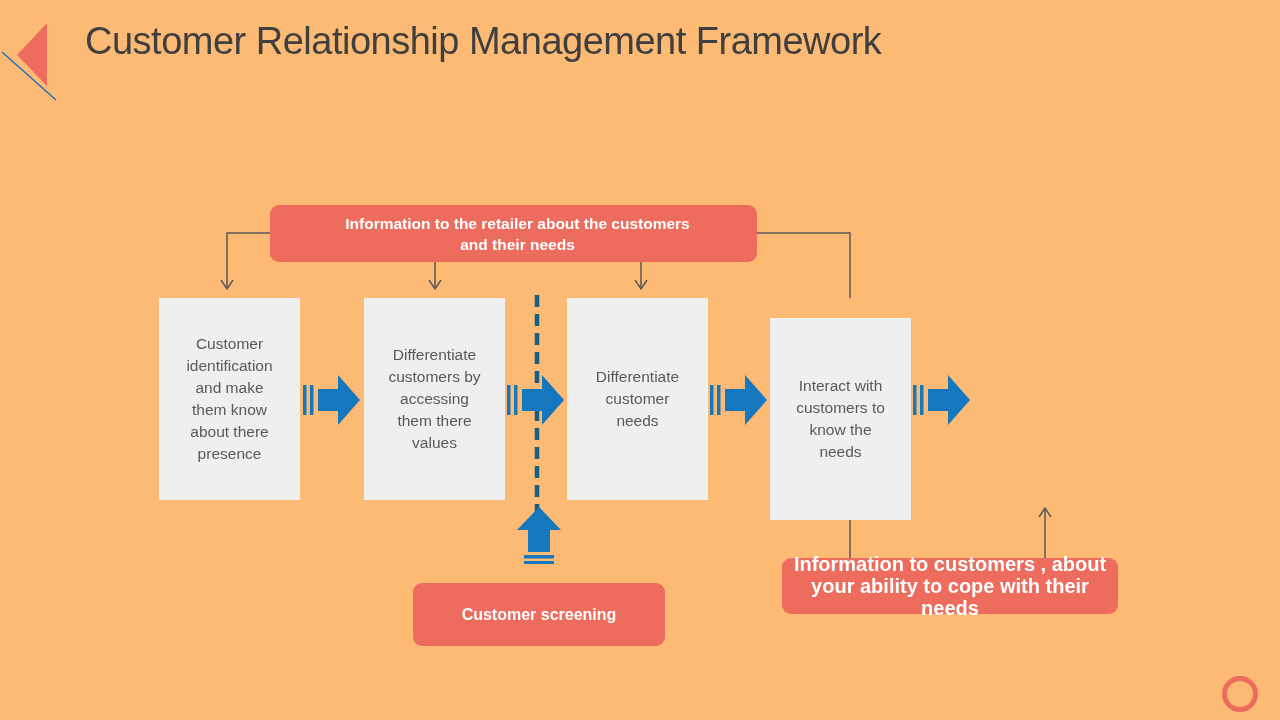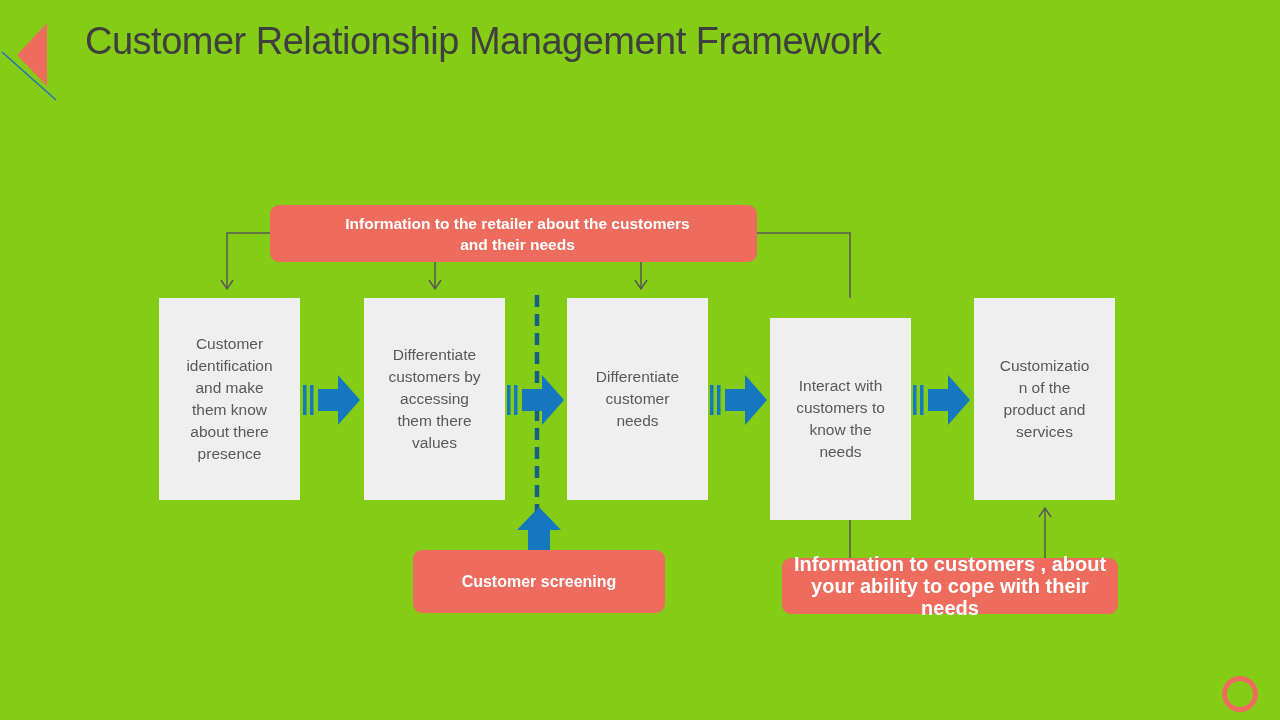--- a/index.html
+++ b/index.html
@@ -8,21 +8,21 @@
     --dashed-blue:#156082;
     --box-gray:#EFEFEF;
     --connector-gray:#595959;
     --text-gray:#595959;
     --title-gray:#3F3F3F;
   }
   *{margin:0;padding:0;box-sizing:border-box;}
   html,body{background:#fff;}
   body{font-family:"Liberation Sans","DejaVu Sans",sans-serif;}
   .slide{
-    position:relative;width:1280px;height:720px;background:#84cc16;overflow:hidden;
+    position:relative;width:1280px;height:720px;background:#fdba74;overflow:hidden;
   }
   
   .logo-svg{position:absolute;left:0;top:8px;width:70px;height:96px;}
   .slide-title{
     position:absolute;left:85px;top:20px;width:1100px;
     font-size:38px;font-weight:400;color:var(--title-gray);letter-spacing:-0.5px;
     white-space:nowrap;
   }
   .slide-subtitle{
     position:absolute;left:86px;top:77px;width:1120px;
@@ -31,21 +31,21 @@
   
   .connectors{position:absolute;left:0;top:0;width:1280px;height:720px;pointer-events:none;}
   
   .banner{
     position:absolute;background:var(--accent-salmon);border-radius:9px;
     display:flex;align-items:center;justify-content:center;text-align:center;
     color:#ffffff;font-weight:600;font-size:15.5px;line-height:21px;
   }
   .banner span{white-space:pre-line;}
   .banner-top{left:270px;top:205px;width:487px;height:57px;padding-left:8px;}
-  .banner-bottom-left{left:413px;top:550px;width:252px;height:63px;font-size:16px;}
+  .banner-bottom-left{left:413px;top:583px;width:252px;height:63px;font-size:16px;}
   .banner-bottom-right{left:782px;top:558px;width:336px;height:56px;font-size:20px;line-height:22px;}
   
   .step{
     position:absolute;top:298px;width:141px;height:202px;background:var(--box-gray);
     display:flex;align-items:center;justify-content:center;text-align:center;
     color:var(--text-gray);font-size:15.5px;line-height:22px;
   }
   .step span{white-space:pre-line;}
   .step-1{left:159px;}
   .step-2{left:364px;}
@@ -129,26 +129,20 @@
     <span>Differentiate
 customer
 needs</span>
   </div>
   <div class="step step-4">
     <span>Interact with
 customers to
 know the
 needs</span>
   </div>
-  <div class="step step-5">
-    <span>Customizatio
-n of the
-product and
-services</span>
-  </div>
 
   <svg class="flow-arrow fa-1" viewBox="0 0 58 52" aria-hidden="true">
     <g fill="var(--arrow-blue)">
       <rect x="0" y="11" width="3.5" height="30"></rect>
         <rect x="7" y="11" width="3.5" height="30"></rect>
       <rect x="15" y="15" width="21" height="22"></rect>
         <polygon points="35,1 57,26 35,51"></polygon>
     </g>
   </svg>
   <svg class="flow-arrow fa-2" viewBox="0 0 58 52" aria-hidden="true">

